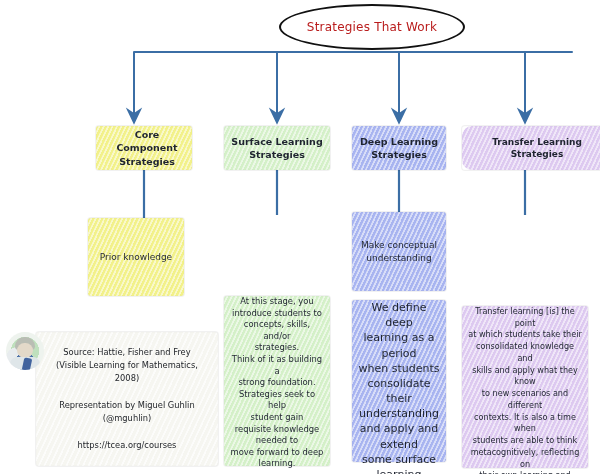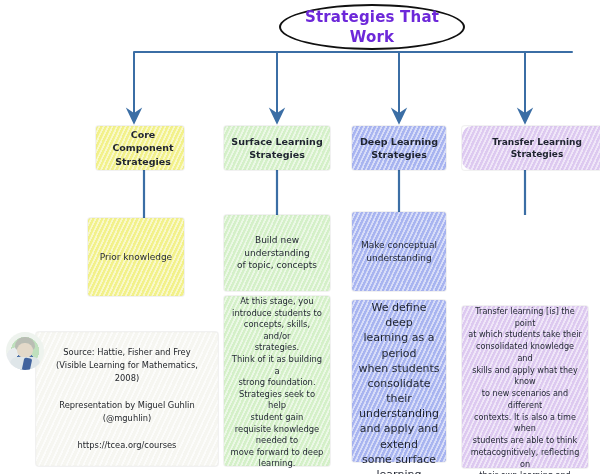--- a/index.html
+++ b/index.html
@@ -19,23 +19,22 @@
     left:279px;top:4px;width:186px;height:46px;
     border:2px solid #111111;
     border-radius:50%;
     display:flex;align-items:center;justify-content:center;
     text-align:center;
     box-sizing:border-box;
     z-index:3;
     background:#ffffff;
   }
   .title-ellipse span{
-    font-size:15px;color:#6d28d9;line-height:1.35;
+    font-size:12px;color:#b91c1c;line-height:1.35;
     letter-spacing:.2px;
-    font-weight:bold;
   }
 
   
   .box{
     position:absolute;
     box-sizing:border-box;
     display:flex;align-items:center;justify-content:center;
     text-align:center;
     border-radius:3px;
     z-index:2;
@@ -75,21 +74,21 @@
   .c-paper::before{
     background-image:repeating-linear-gradient(115deg,
         rgba(255,255,255,0) 0px,
         rgba(255,255,255,0) 3px,
         rgba(255,255,255,.7) 3.6px,
         rgba(255,255,255,.7) 5px);
   }
 
   
   .hdr{height:44px;font-size:9.5px;font-weight:700;}
-  #hdr-core    {left:96px; top:126px; width:88px;padding-left:6px;}
+  #hdr-core    {left:96px; top:126px; width:96px;padding-left:6px;}
   #hdr-surface {left:224px;top:126px; width:106px;}
   #hdr-deep    {left:352px;top:126px; width:94px;}
   #hdr-transfer{left:462px;top:126px; width:150px;border-radius:10px;}
   #hdr-transfer .txt{font-size:9px;}
 
   
   .r2{font-size:9px;}
   #r2-core    {left:80px; top:218px; width:96px; height:78px;margin-left:8px;}
   #r2-surface {left:224px;top:215px; width:106px;height:76px;}
   #r2-deep    {left:352px;top:212px; width:94px; height:79px;}
@@ -179,24 +178,20 @@
   <div class="box hdr c-blue" id="hdr-deep">
     <span class="txt">Deep Learning
 Strategies</span>
   </div>
   <div class="box hdr c-purple" id="hdr-transfer">
     <span class="txt">Transfer Learning Strategies</span>
   </div>
 
   <div class="box r2 c-yellow" id="r2-core">
     <span class="txt">Prior knowledge</span>
-  </div>
-  <div class="box r2 c-green" id="r2-surface">
-    <span class="txt">Build new understanding
-of topic, concepts</span>
   </div>
   <div class="box r2 c-blue" id="r2-deep">
     <span class="txt">Make conceptual
 understanding</span>
   </div>
 
   <div class="box r3 c-green" id="r3-surface">
     <span class="txt">At this stage, you
 introduce students to
 concepts, skills, and/or

